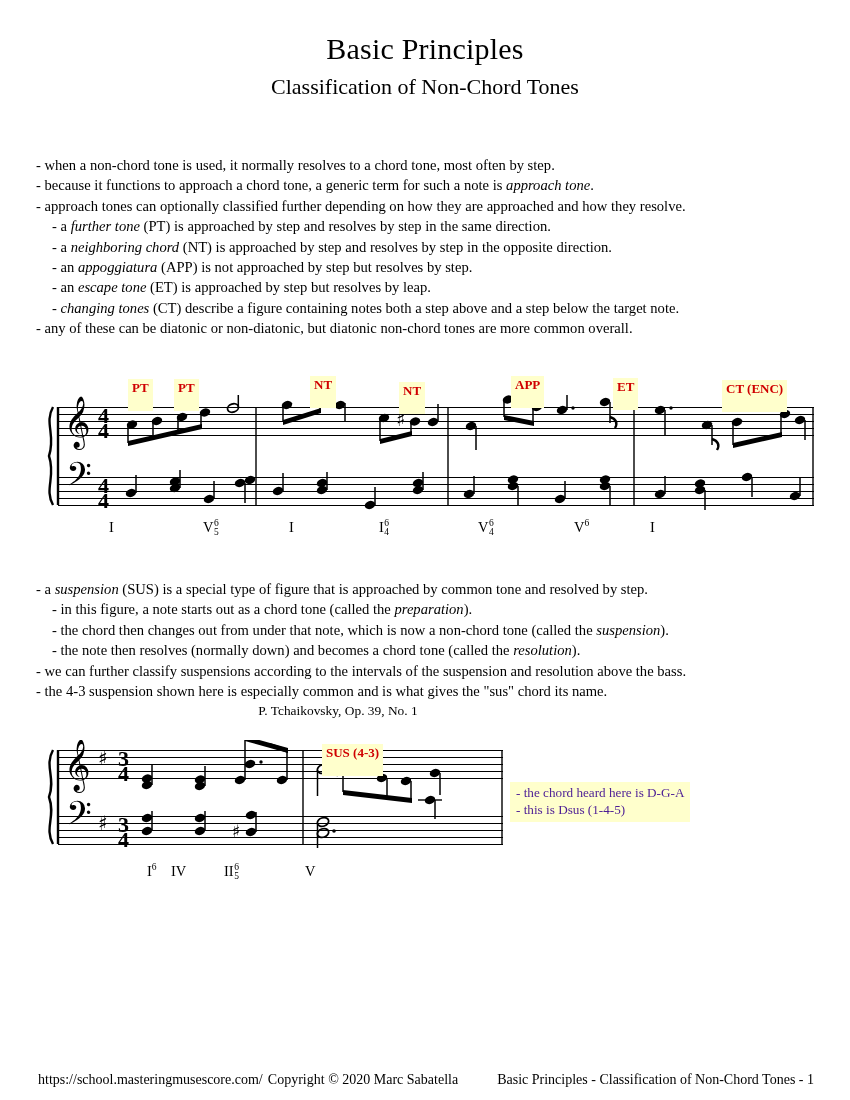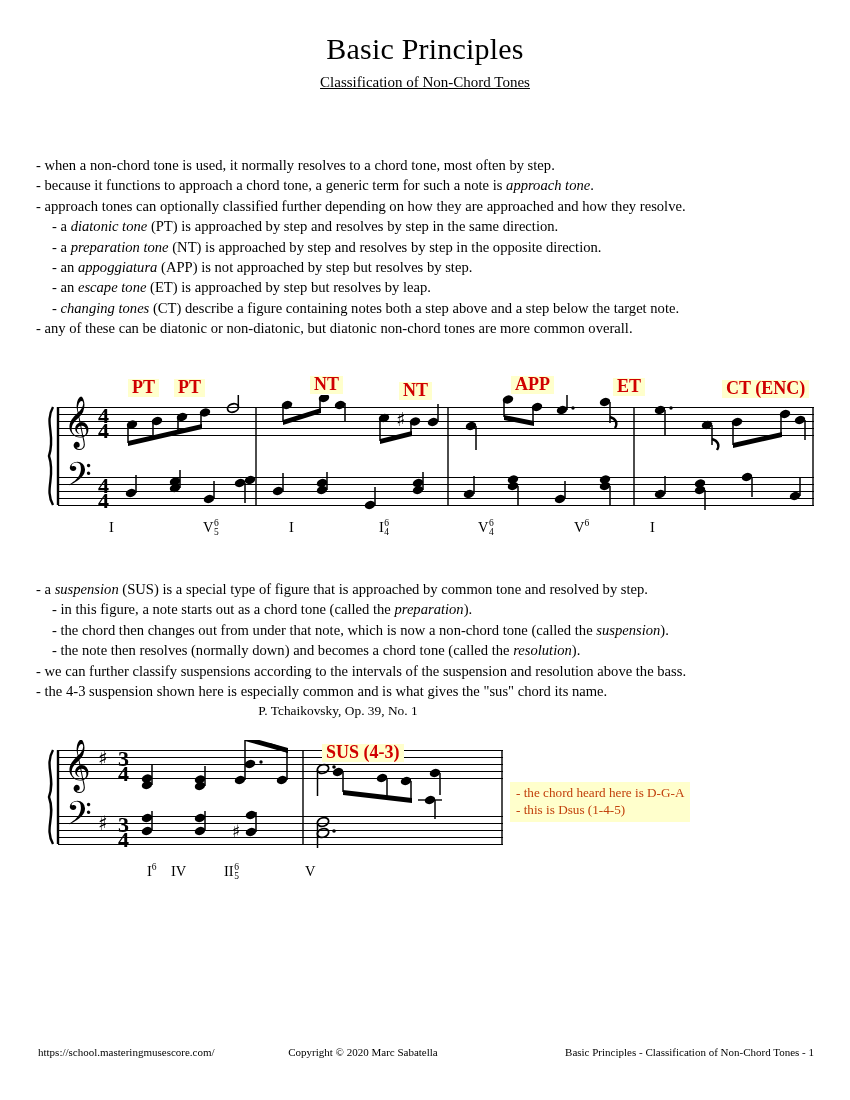--- a/index.html
+++ b/index.html
@@ -18,22 +18,21 @@
   
   #doc-title {
     position: absolute; top: 32px; left: 0; width: 850px;
     text-align: center;
     font-size: 30px;
     letter-spacing: 0.2px;
   }
   #doc-subtitle {
     position: absolute; top: 74px; left: 0; width: 850px;
     text-align: center;
-    font-size: 15px;
-    text-decoration: underline;
+    font-size: 22px;
   }
 
   
   .textblock {
     position: absolute;
     left: 36px; width: 790px;
     font-size: 14.6px;
     line-height: 20.4px;
   }
   .tline { white-space: pre; }
@@ -44,30 +43,30 @@
 
   
   .system { position: absolute; }
   .staff-svg { display: block; }
 
   
   .hl {
     position: absolute;
     background: #ffffcc;
     color: #d00000;
-    font-size: 18px;
+    font-size: 13px;
     font-weight: bold;
-    padding: 1px 4px 2px 4px;
+    padding: 1px 4px 16px 4px;
     white-space: nowrap;
     line-height: 15px;
   }
   .hlbox {
     position: absolute;
     background: #ffffcc;
-    color: #c2410c;
+    color: #4c1d95;
     font-size: 13.2px;
     padding: 3px 6px 4px 6px;
     line-height: 16.5px;
     white-space: nowrap;
     font-weight: normal;
   }
 
   
   .rn {
     position: absolute;
@@ -96,39 +95,40 @@
     position: absolute;
     top: 703px; left: 0; width: 676px;
     text-align: center;
     font-size: 13.4px;
   }
 
   
   #footer { position: absolute; top: 1046px; left: 0; width: 850px; height: 20px; }
   .foot {
     position: absolute;
-    font-size: 11px;
+    font-size: 14px;
     white-space: nowrap;
+    margin-top: 26px;
   }
   #foot-left  { left: 38px; }
   #foot-mid   { left: 0; width: 726px; text-align: center; }
   #foot-right { right: 36px; }
 </style>
 </head>
 <body>
 
 <div id="doc-title">Basic Principles</div>
 <div id="doc-subtitle">Classification of Non-Chord Tones</div>
 
 <div class="textblock" id="section-one" style="top:155px;">
     <div class="tline ind0">- when a non-chord tone is used, it normally resolves to a chord tone, most often by step.</div>
     <div class="tline ind0">- because it functions to approach a chord tone, a generic term for such a note is <i>approach tone</i>.</div>
     <div class="tline ind0">- approach tones can optionally classified further depending on how they are approached and how they resolve.</div>
-    <div class="tline ind1">- a <i>diatonic tone</i> (PT) is approached by step and resolves by step in the same direction.</div>
-    <div class="tline ind1">- a <i>preparation tone</i> (NT) is approached by step and resolves by step in the opposite direction.</div>
+    <div class="tline ind1">- a <i>further tone</i> (PT) is approached by step and resolves by step in the same direction.</div>
+    <div class="tline ind1">- a <i>neighboring chord</i> (NT) is approached by step and resolves by step in the opposite direction.</div>
     <div class="tline ind1">- an <i>appoggiatura</i> (APP) is not approached by step but resolves by step.</div>
     <div class="tline ind1">- an <i>escape tone</i> (ET) is approached by step but resolves by leap.</div>
     <div class="tline ind1">- <i>changing tones</i> (CT) describe a figure containing notes both a step above and a step below the target note.</div>
     <div class="tline ind0">- any of these can be diatonic or non-diatonic, but diatonic non-chord tones are more common overall.</div>
   </div>
 
 <div class="system" id="system-one" style="top:395px; left:40px;">
   <svg class="staff-svg" width="775" height="120" viewBox="0 0 775 120">
     <g stroke="#000" stroke-width="1" shape-rendering="crispEdges">
 

